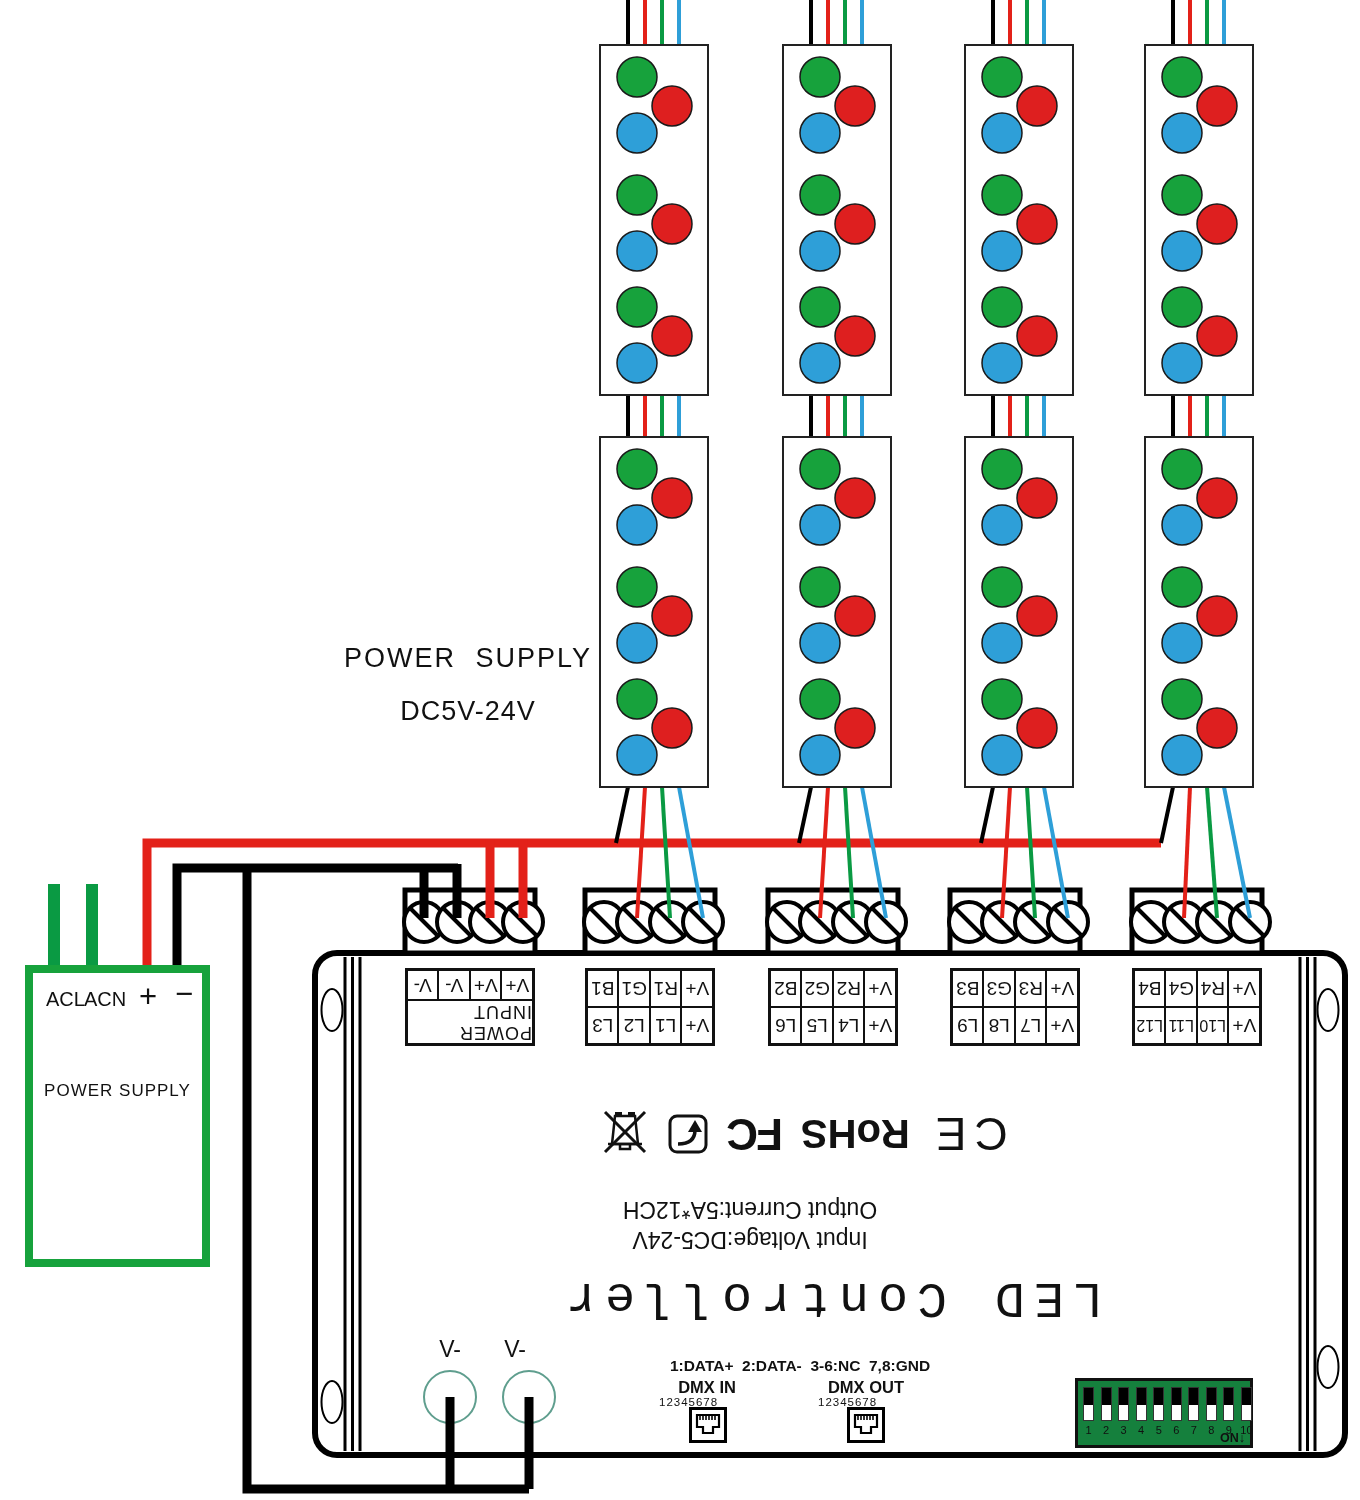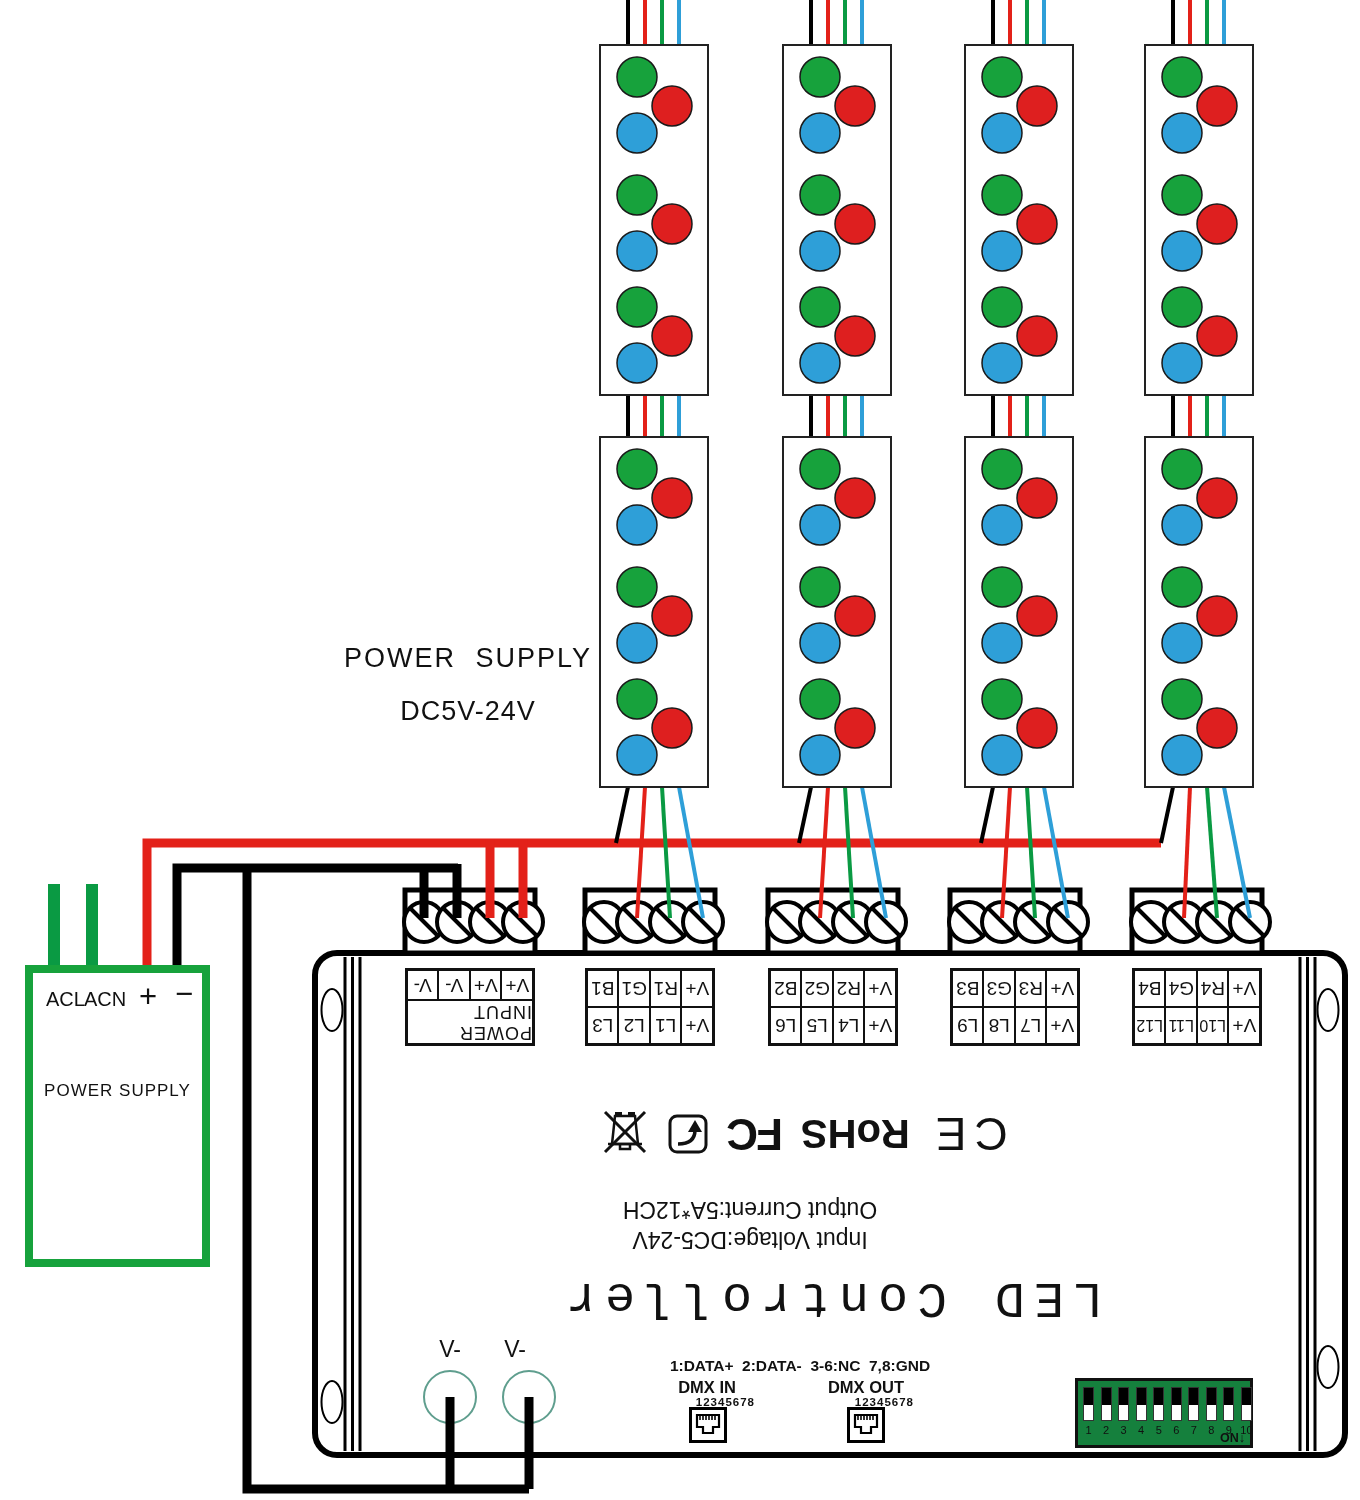--- a/index.html
+++ b/index.html
@@ -18,21 +18,21 @@
   .rot180{transform:rotate(180deg);}
   #marks-row{left:595px;top:1103px;width:420px;height:62px;display:flex;align-items:center;justify-content:center;gap:18px;}
   #mark-ce{font-size:46px;letter-spacing:8px;font-weight:500;}
   #mark-rohs{font-size:40px;font-weight:600;}
   #mark-fcc{font-size:44px;font-weight:700;letter-spacing:-2px;}
   #specs{left:575px;top:1190px;width:350px;height:64px;text-align:center;font-size:23px;line-height:1.3;}
   #ctrl-title{left:540px;top:1260px;width:580px;height:66px;text-align:center;
               font-family:"Liberation Mono",monospace;font-size:50px;letter-spacing:9px;white-space:nowrap;}
   #pin-info{left:655px;top:1357px;width:290px;text-align:center;font-size:15.5px;font-weight:700;white-space:pre;}
   .dmx-label{width:96px;text-align:center;font-size:16.5px;font-weight:700;}
-  .dmx-pins{width:96px;text-align:right;font-size:11.5px;font-weight:700;letter-spacing:1px;}
+  .dmx-pins{width:96px;text-align:left;font-size:11.5px;font-weight:400;letter-spacing:1px;}
   #dip-box{left:1075px;top:1378px;width:178px;height:70px;box-sizing:border-box;border:3px solid #111;background:#15803d;}
   .dip-slot{position:absolute;top:6px;width:11px;height:34px;box-sizing:border-box;border:1.5px solid #333;background:#fff;}
   .dip-knob{position:absolute;left:0;top:0;width:100%;height:17px;background:#000;}
   .dip-num{position:absolute;top:43px;width:16px;text-align:center;font-size:11px;}
   #dip-on{position:absolute;right:5px;bottom:0px;font-size:12.5px;font-weight:700;}
   .vminus-label{width:50px;text-align:center;font-size:23px;}
   .tbl{position:absolute;top:968px;width:130px;height:78px;box-sizing:border-box;background:#fff;
        border:3px solid #111;display:flex;flex-direction:column;transform:rotate(180deg);}
   .trow{flex:1;display:flex;}
   .trow + .trow{border-top:2.5px solid #111;}

